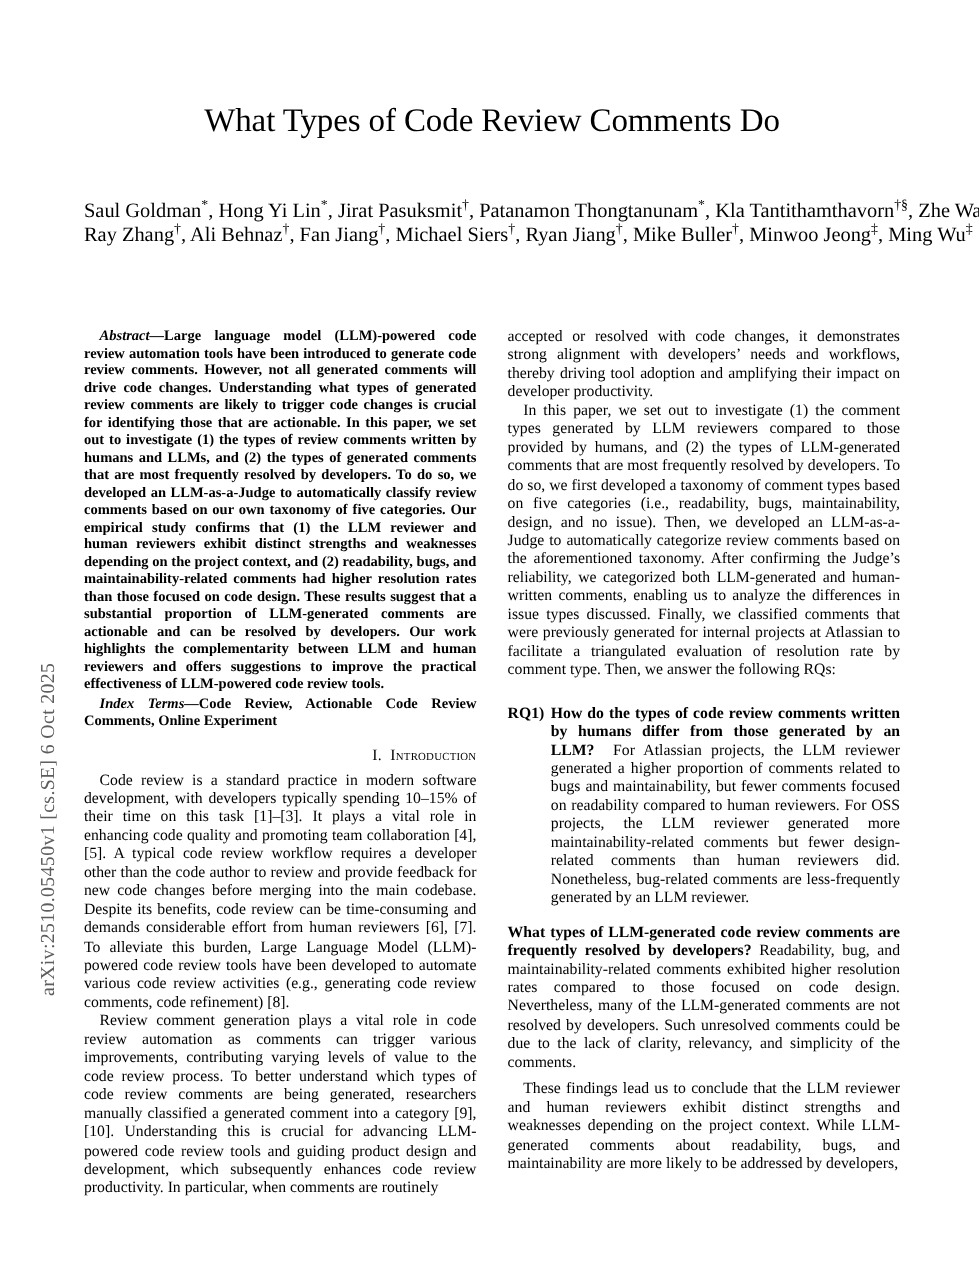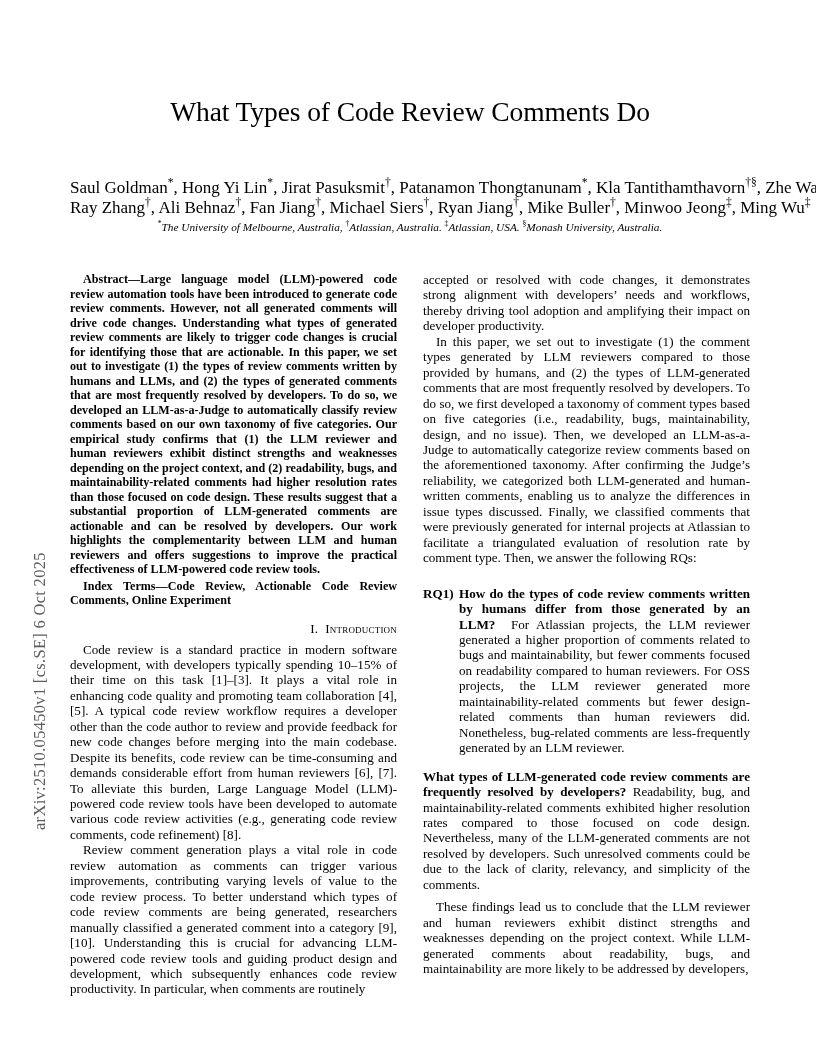--- a/index.html
+++ b/index.html
@@ -39,21 +39,21 @@
     font-size: 16.5px;
     letter-spacing: 0.3px;
     color: #5d5d5d;
     white-space: nowrap;
   }
 
   
   #header {
     position: absolute;
     left: 70px;
-    top: 16px;
+    top: 4px;
     width: 680px;
   }
   #paper-title {
     margin: 0;
     padding-top: 78px;
     font-size: 27.5px;
     font-weight: normal;
     line-height: 36px;
     text-align: center;
     letter-spacing: -0.1px;
@@ -108,20 +108,21 @@
   
   .abstract, .index-terms {
     font-weight: bold;
     font-size: 12.1px !important;
     line-height: 14.5px !important;
     text-align: justify;
   }
   .abstract { text-indent: 13px; }
   .index-terms { text-indent: 13px; margin-top: 2px !important; }
   .lead-italic {
+    font-style: italic;
     font-weight: bold;
   }
 
   h2.section-head {
     margin: 13px 0 5px 0;
     font-size: 13.1px;
     font-weight: normal;
     text-align: right;
     font-variant: small-caps;
     letter-spacing: 0.2px;
@@ -158,21 +159,20 @@
   </div>
 
   <div id="header">
     <h1 id="paper-title">
       <span>What Types of Code Review Comments Do</span><br>
     </h1>
     <div id="authors">
       <div class="author-line" id="author-line-1"><span>Saul Goldman</span><sup>*</sup>, <span>Hong Yi Lin</span><sup>*</sup>, <span>Jirat Pasuksmit</span><sup>†</sup>, <span>Patanamon Thongtanunam</span><sup>*</sup>, <span>Kla Tantithamthavorn</span><sup>†§</sup>, <span>Zhe Wang</span><sup>†</sup>,</div>
       <div class="author-line" id="author-line-2"><span>Ray Zhang</span><sup>†</sup>, <span>Ali Behnaz</span><sup>†</sup>, <span>Fan Jiang</span><sup>†</sup>, <span>Michael Siers</span><sup>†</sup>, <span>Ryan Jiang</span><sup>†</sup>, <span>Mike Buller</span><sup>†</sup>, <span>Minwoo Jeong</span><sup>‡</sup>, <span>Ming Wu</span><sup>‡</sup></div>
     </div>
-    <div id="affiliations"><sup>*</sup><span>The University of Melbourne, Australia,</span> <sup>†</sup><span>Atlassian, Australia.</span> <sup>‡</sup><span>Atlassian, USA.</span> <sup>§</sup><span>Monash University, Australia.</span></div>
   </div>
 
   <div id="columns">
 
     <div class="col" id="col-left">
       <p class="abstract"><span class="lead-italic">Abstract—</span><span>Large language model (LLM)-powered code review automation tools have been introduced to generate code review comments. However, not all generated comments will drive code changes. Understanding what types of generated review comments are likely to trigger code changes is crucial for identifying those that are actionable. In this paper, we set out to investigate (1) the types of review comments written by humans and LLMs, and (2) the types of generated comments that are most frequently resolved by developers. To do so, we developed an LLM-as-a-Judge to automatically classify review comments based on our own taxonomy of five categories. Our empirical study confirms that (1) the LLM reviewer and human reviewers exhibit distinct strengths and weaknesses depending on the project context, and (2) readability, bugs, and maintainability-related comments had higher resolution rates than those focused on code design. These results suggest that a substantial proportion of LLM-generated comments are actionable and can be resolved by developers. Our work highlights the complementarity between LLM and human reviewers and offers suggestions to improve the practical effectiveness of LLM-powered code review tools.</span></p>
 
       <p class="index-terms"><span class="lead-italic">Index Terms—</span><span>Code Review, Actionable Code Review Comments, Online Experiment</span></p>
 
       <h2 class="section-head"><span class="numeral">I.</span>&nbsp;&nbsp;<span>Introduction</span></h2>

